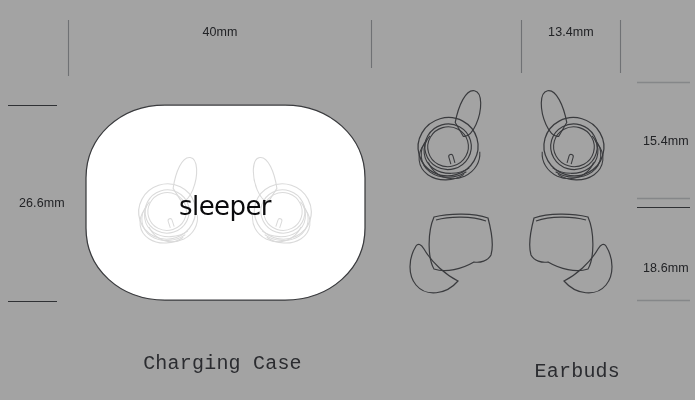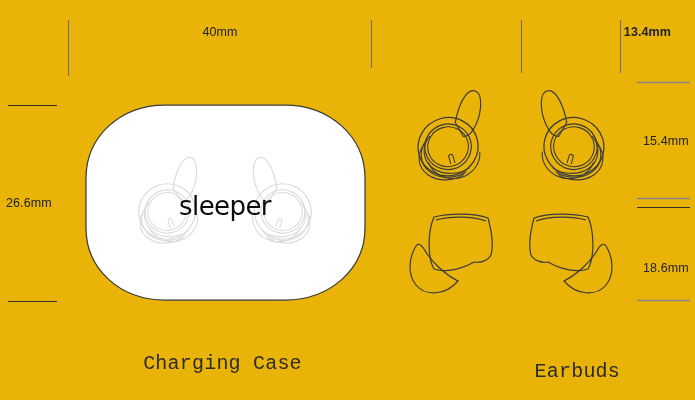--- a/index.html
+++ b/index.html
@@ -9,21 +9,21 @@
     background: #ffffff;
   }
   body {
     font-family: "Liberation Sans", "DejaVu Sans", sans-serif;
     -webkit-font-smoothing: antialiased;
   }
   #stage {
     position: relative;
     width: 695px;
     height: 400px;
-    background: #eab308;
+    background: #a3a3a3;
     overflow: hidden;
   }
   #artboard {
     position: absolute;
     left: 0;
     top: 0;
     width: 695px;
     height: 400px;
   }
   .dim-label {
@@ -38,25 +38,24 @@
   .dim-top-40 {
     left: 0;
     top: 26px;
     width: 440px;
     text-align: center;
   }
   .dim-top-134 {
     left: 471px;
     top: 26px;
     width: 200px;
-    text-align: right;
-    font-weight: bold;
+    text-align: center;
   }
   .dim-left-266 {
-    left: 6px;
+    left: 19px;
     top: 197px;
   }
   .dim-right-154 {
     left: 643px;
     top: 135px;
   }
   .dim-right-186 {
     left: 643px;
     top: 254px;
     margin-top: 8px;

